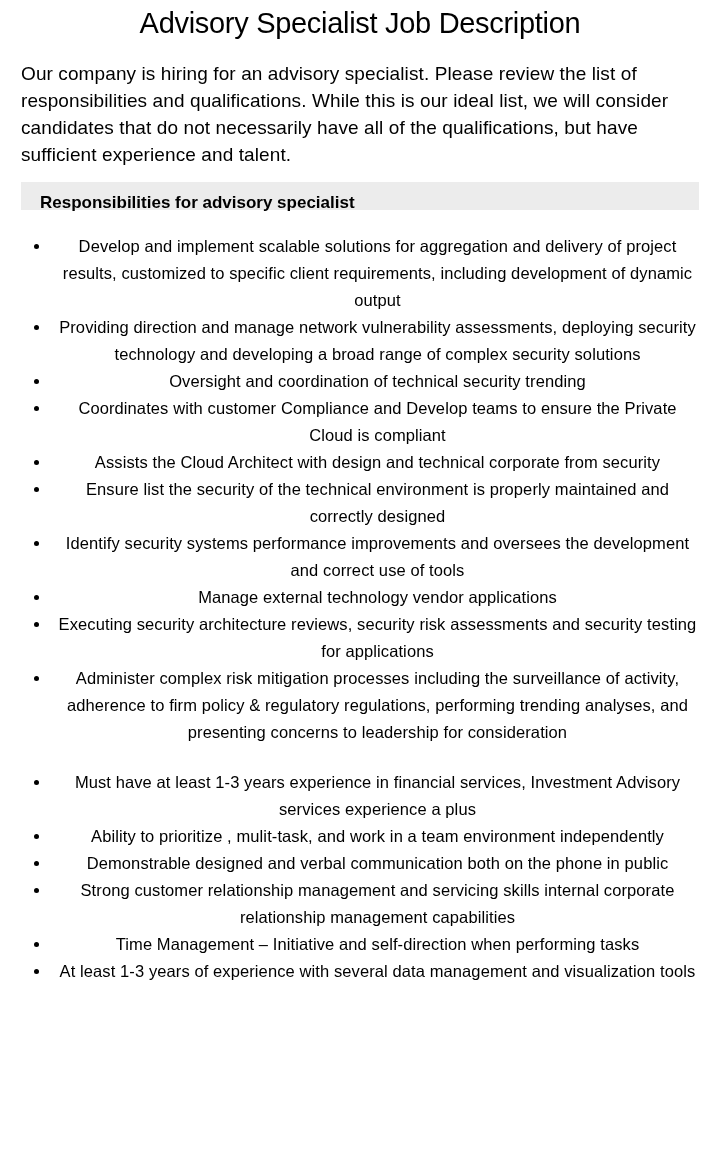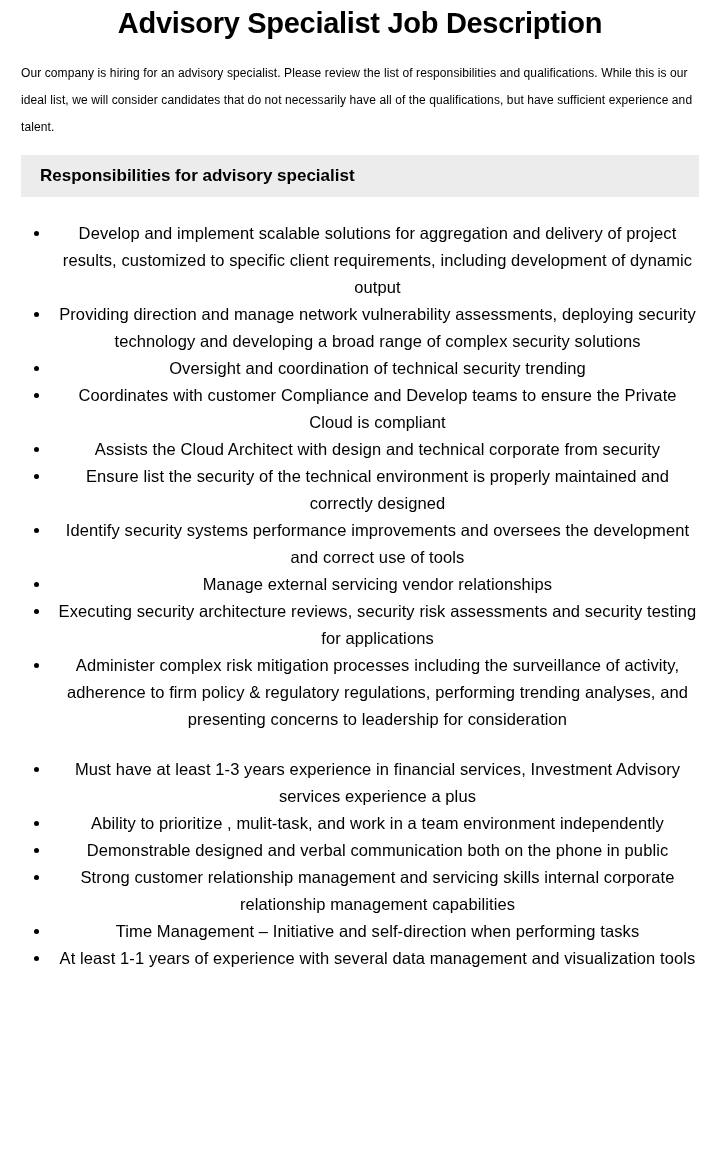--- a/index.html
+++ b/index.html
@@ -12,33 +12,33 @@
     overflow: hidden;
   }
   .page {
     padding: 0 21px;
   }
   .doc-title {
     margin-top: 5px;
     text-align: center;
     font-size: 29px;
     line-height: 36px;
-    font-weight: 700;
+    font-weight: 400;
     letter-spacing: -0.3px;
   }
   .intro {
     margin-top: 19px;
-    font-size: 12px;
+    font-size: 19px;
     line-height: 27px;
     letter-spacing: 0.1px;
   }
   .section-bar {
     margin-top: 14px;
     background: #ececec;
-    height: 42px;
+    height: 28px;
     line-height: 42px;
     padding: 0 19px;
     font-size: 17px;
     font-weight: 700;
   }
   .bullet-list {
     margin: 23px 0 6px 0;
     padding-left: 30px;
     list-style: disc outside;
     font-size: 16.5px;
@@ -64,28 +64,28 @@
   </div>
 
   <ul class="bullet-list">
       <li>Develop and implement scalable solutions for aggregation and delivery of project results, customized to specific client requirements, including development of dynamic output</li>
       <li>Providing direction and manage network vulnerability assessments, deploying security technology and developing a broad range of complex security solutions</li>
       <li>Oversight and coordination of technical security trending</li>
       <li>Coordinates with customer Compliance and Develop teams to ensure the Private Cloud is compliant</li>
       <li>Assists the Cloud Architect with design and technical corporate from security</li>
       <li>Ensure list the security of the technical environment is properly maintained and correctly designed</li>
       <li>Identify security systems performance improvements and oversees the development and correct use of tools</li>
-      <li>Manage external servicing vendor relationships</li>
+      <li>Manage external technology vendor applications</li>
       <li>Executing security architecture reviews, security risk assessments and security testing for applications</li>
       <li>Administer complex risk mitigation processes including the surveillance of activity, adherence to firm policy &amp; regulatory regulations, performing trending analyses, and presenting concerns to leadership for consideration</li>
     </ul>
 
 
   <ul class="bullet-list">
       <li>Must have at least 1-3 years experience in financial services, Investment Advisory services experience a plus</li>
       <li>Ability to prioritize , mulit-task, and work in a team environment independently</li>
       <li>Demonstrable designed and verbal communication both on the phone in public</li>
       <li>Strong customer relationship management and servicing skills internal corporate relationship management capabilities</li>
       <li>Time Management – Initiative and self-direction when performing tasks</li>
-      <li>At least 1-1 years of experience with several data management and visualization tools</li>
+      <li>At least 1-3 years of experience with several data management and visualization tools</li>
     </ul>
 
 </div>
 
 </body></html>

